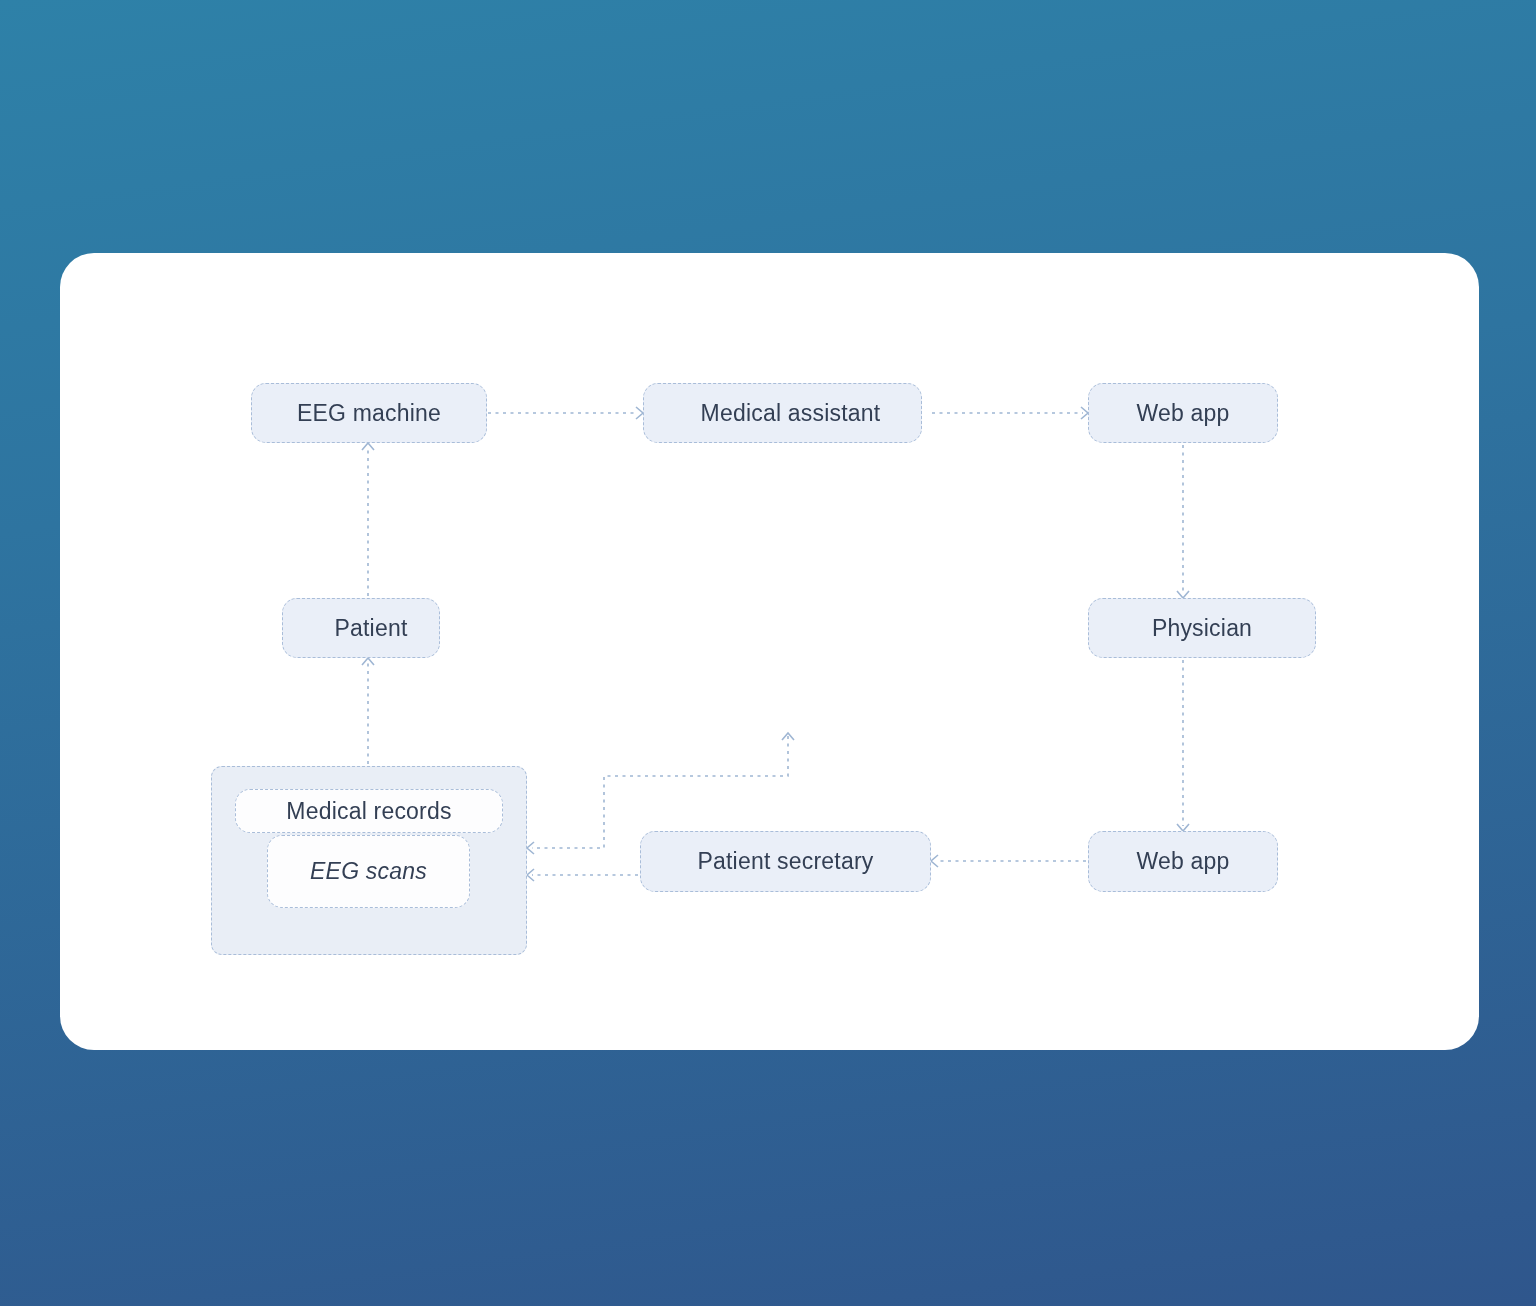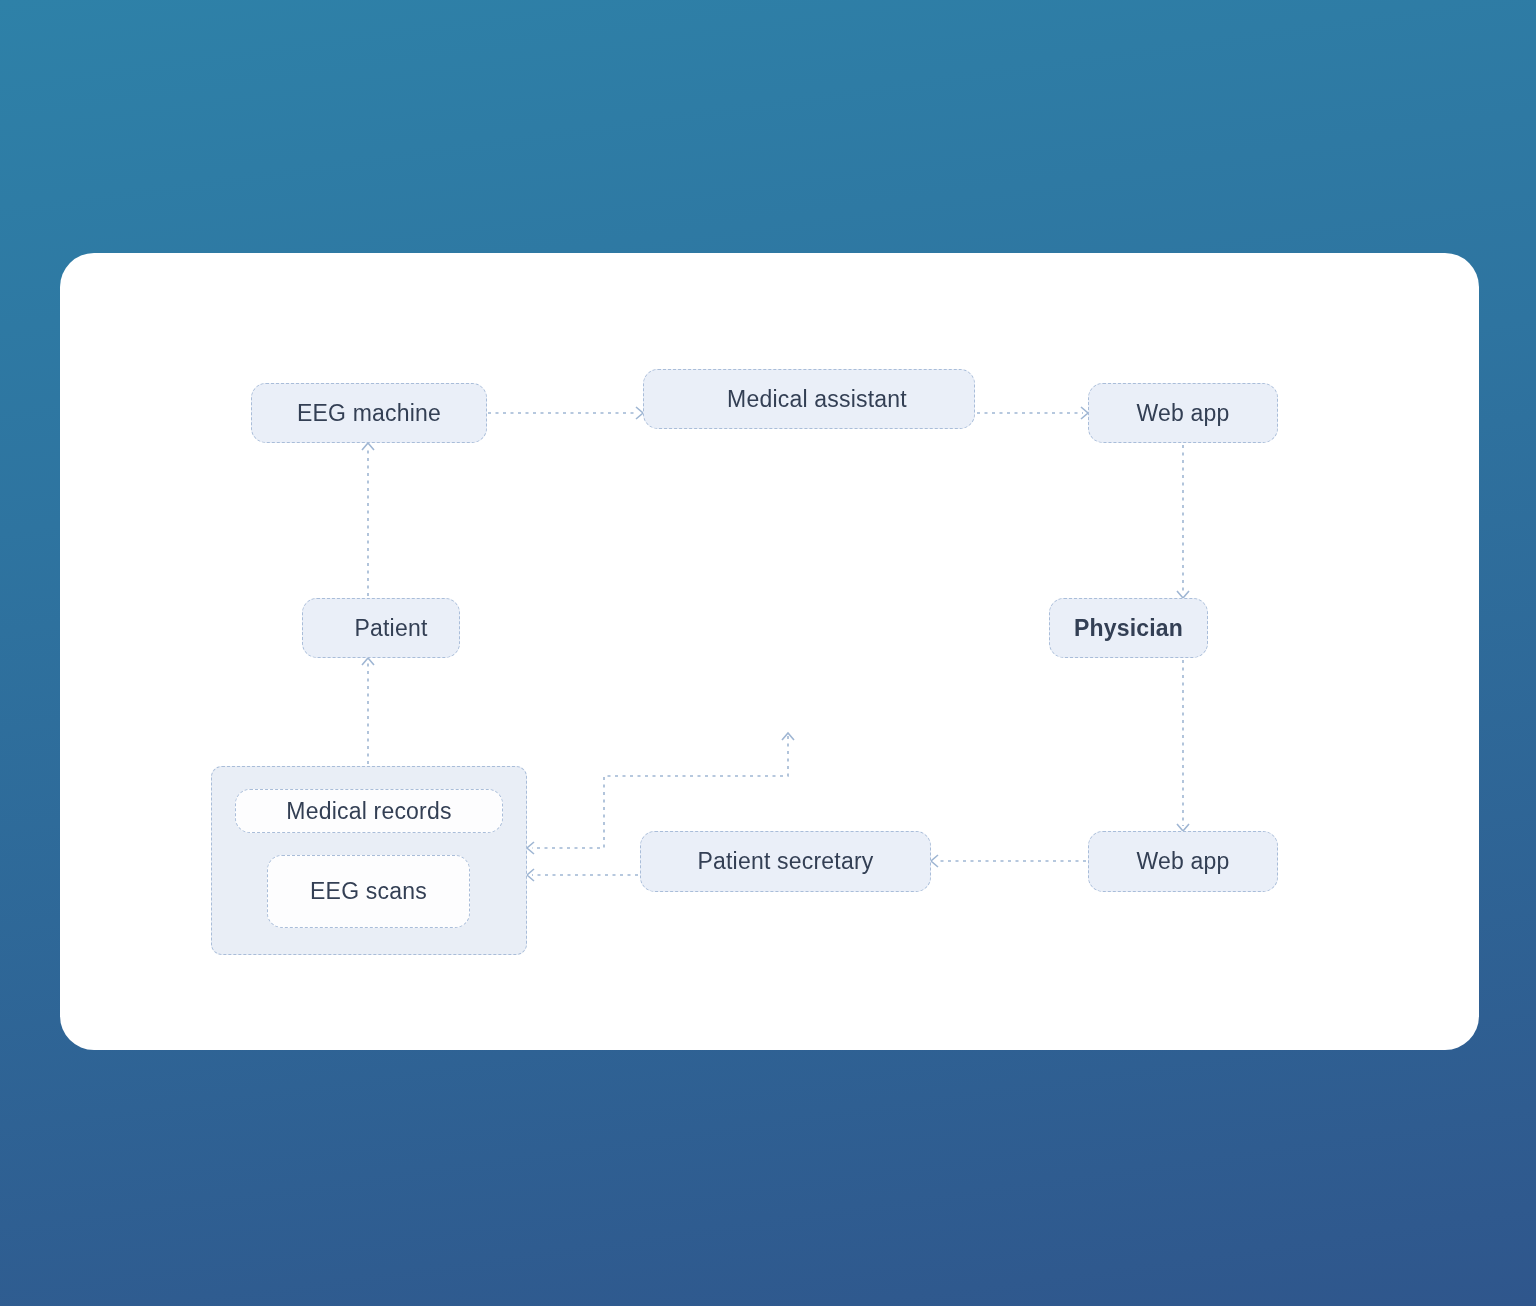--- a/index.html
+++ b/index.html
@@ -58,29 +58,29 @@
     border-radius:13px;
     box-shadow:0 14px 55px rgba(160,180,210,.45),0 0 35px 12px rgba(205,218,236,.38);
     color:#363b46;
     font-size:31px;
     font-weight:700;
     line-height:1.42;
     text-align:center;
   }
   
   #eeg-machine{left:251px;top:383px;width:236px;height:60px;}
-  #medical-assistant{left:643px;top:369px;width:332px;height:60px;padding-left:16px;}
+  #medical-assistant{left:643px;top:383px;width:279px;height:60px;padding-left:16px;}
   #web-app-top{left:1088px;top:383px;width:190px;height:60px;}
-  #patient{left:302px;top:598px;width:158px;height:60px;padding-left:20px;}
-  #physician{left:1049px;top:598px;width:159px;height:60px;font-weight:bold;}
+  #patient{left:282px;top:598px;width:158px;height:60px;padding-left:20px;}
+  #physician{left:1088px;top:598px;width:228px;height:60px;}
   #web-app-bottom{left:1088px;top:831px;width:190px;height:61px;}
   #medical-secretary{left:640px;top:831px;width:291px;height:61px;}
   #records-container{left:211px;top:766px;width:316px;height:189px;}
   #medical-records{left:235px;top:789px;width:268px;height:44px;}
-  #eeg-scans{left:267px;top:855px;width:203px;height:73px;}
+  #eeg-scans{left:267px;top:835px;width:203px;height:73px;font-style:italic;}
   svg.edges{
     position:absolute;left:0;top:0;width:1536px;height:1306px;
     pointer-events:none;
   }
   svg.edges path{
     stroke:var(--arrow);
     stroke-width:1.6;
     fill:none;
   }
   svg.edges path.line{stroke-dasharray:3 4.5;}

